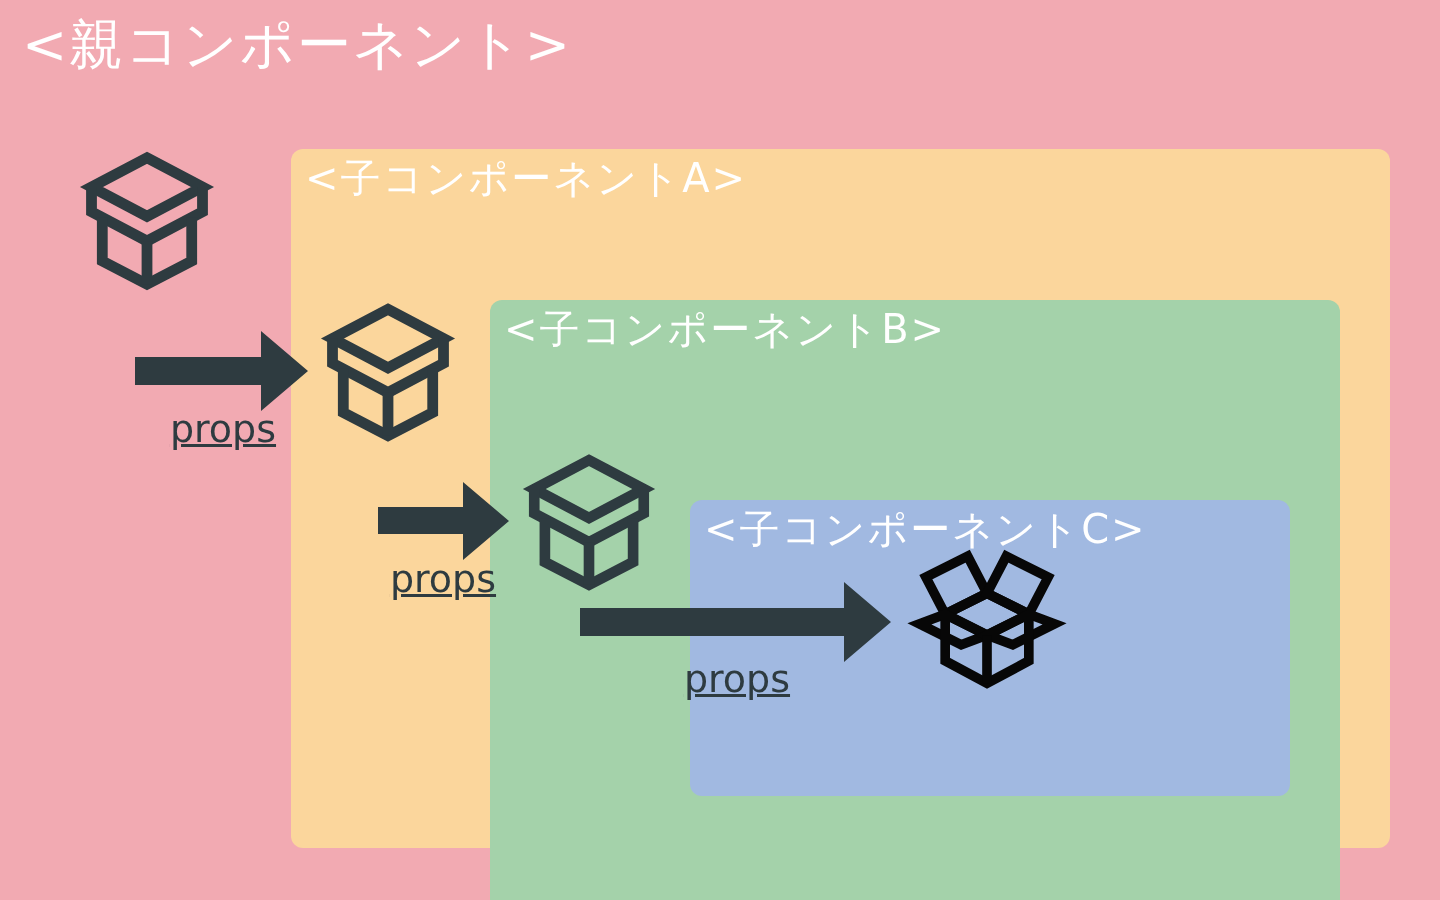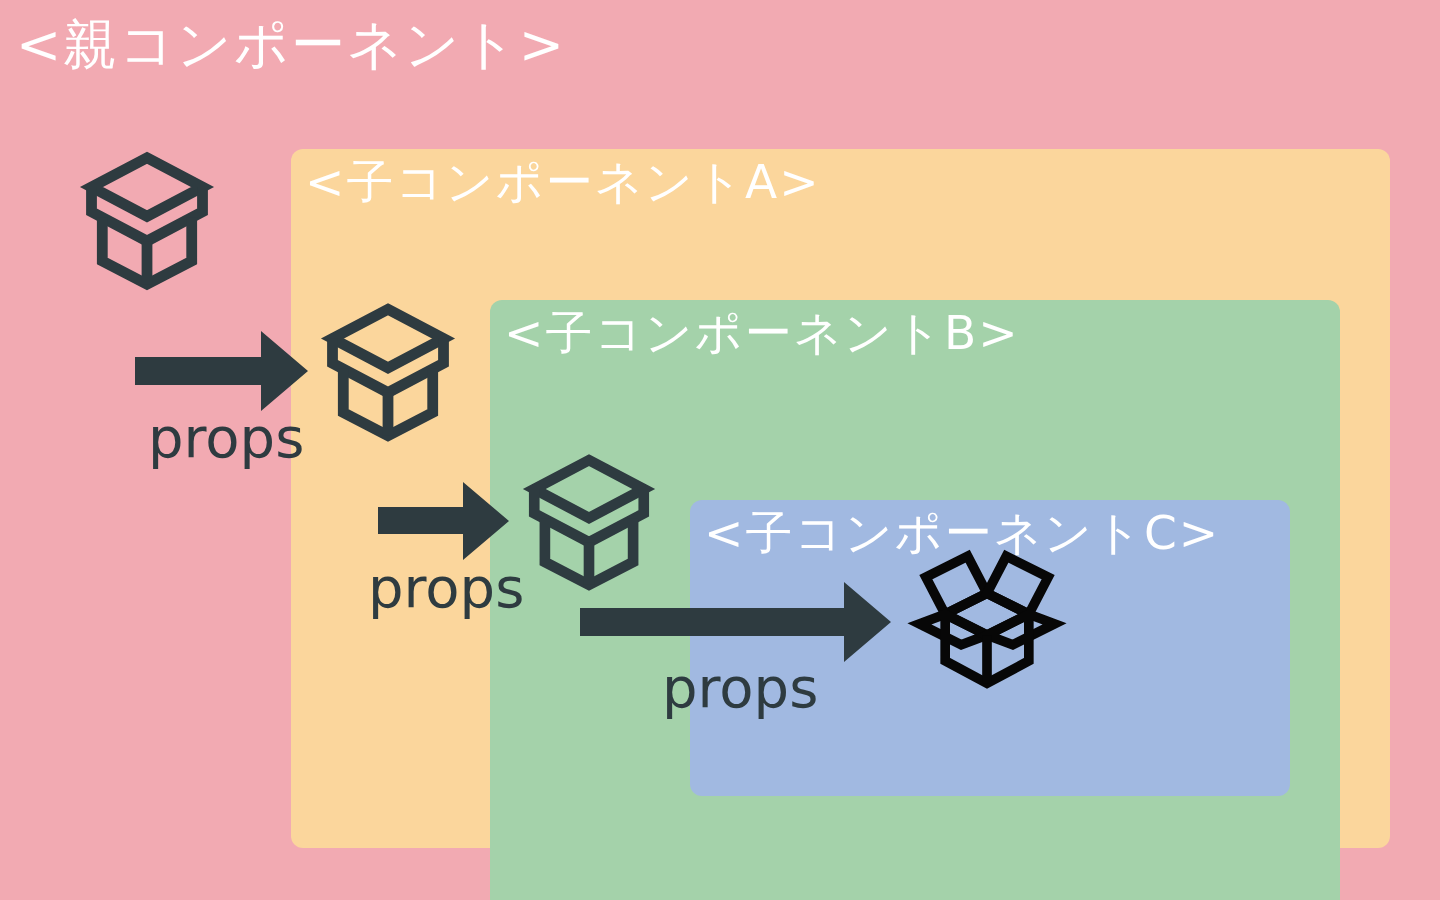--- a/index.html
+++ b/index.html
@@ -25,45 +25,46 @@
   .child-c { left: 200px; top: 152px; width: 600px;  height: 296px; background: var(--child-c, #A1B9E1); margin-top: 48px; }
 
   .heading {
     position: absolute;
     color: var(--heading, #FFFFFF);
     white-space: nowrap;
     line-height: 1.15;
     letter-spacing: 2px;
     font-weight: 500;
   }
-  .parent-heading { left: 16px; top: 14px; font-size: 54px; }
-  .child-heading  { left: 14px; top: 6px;  font-size: 47px; }
+  .parent-heading { left: 22px; top: 14px; font-size: 54px; }
+  .child-heading  { left: 14px; top: 6px;  font-size: 40px; }
 
   
   .overlay-item { position: absolute; }
   .icon-dark  { color: var(--dark, #2E3B40); }
   .icon-black { color: var(--black, #070707); }
 
   .box1   { left: 73px;  top: 147px; width: 148px; height: 148px; }
   .box2   { left: 314px; top: 299px; width: 148px; height: 147px; }
   .box3   { left: 516px; top: 449px; width: 146px; height: 147px; }
   .boxOpen{ left: 903px; top: 545px; width: 168px; height: 148px; }
 
   .arrow1 { left: 135px; top: 330px; width: 174px; height: 82px; }
   .arrow2 { left: 378px; top: 481px; width: 132px; height: 80px; }
   .arrow3 { left: 580px; top: 581px; width: 312px; height: 82px; }
   .arrow svg { display: block; width: 100%; height: 100%; }
 
   .props-label {
     position: absolute;
     color: var(--dark, #2E3B40);
-    font-size: 56px;
+    font-size: 38px;
     line-height: 1;
     text-align: center;
     white-space: nowrap;
+    text-decoration: underline;
   }
   .props1 { left: 148px; top: 410px; width: 150px; }
   .props2 { left: 368px; top: 560px; width: 150px; }
   .props3 { left: 662px; top: 660px; width: 150px; }
 
   .icon svg { display: block; width: 100%; height: 100%; }
 </style>
 </head>
 <body>
 

